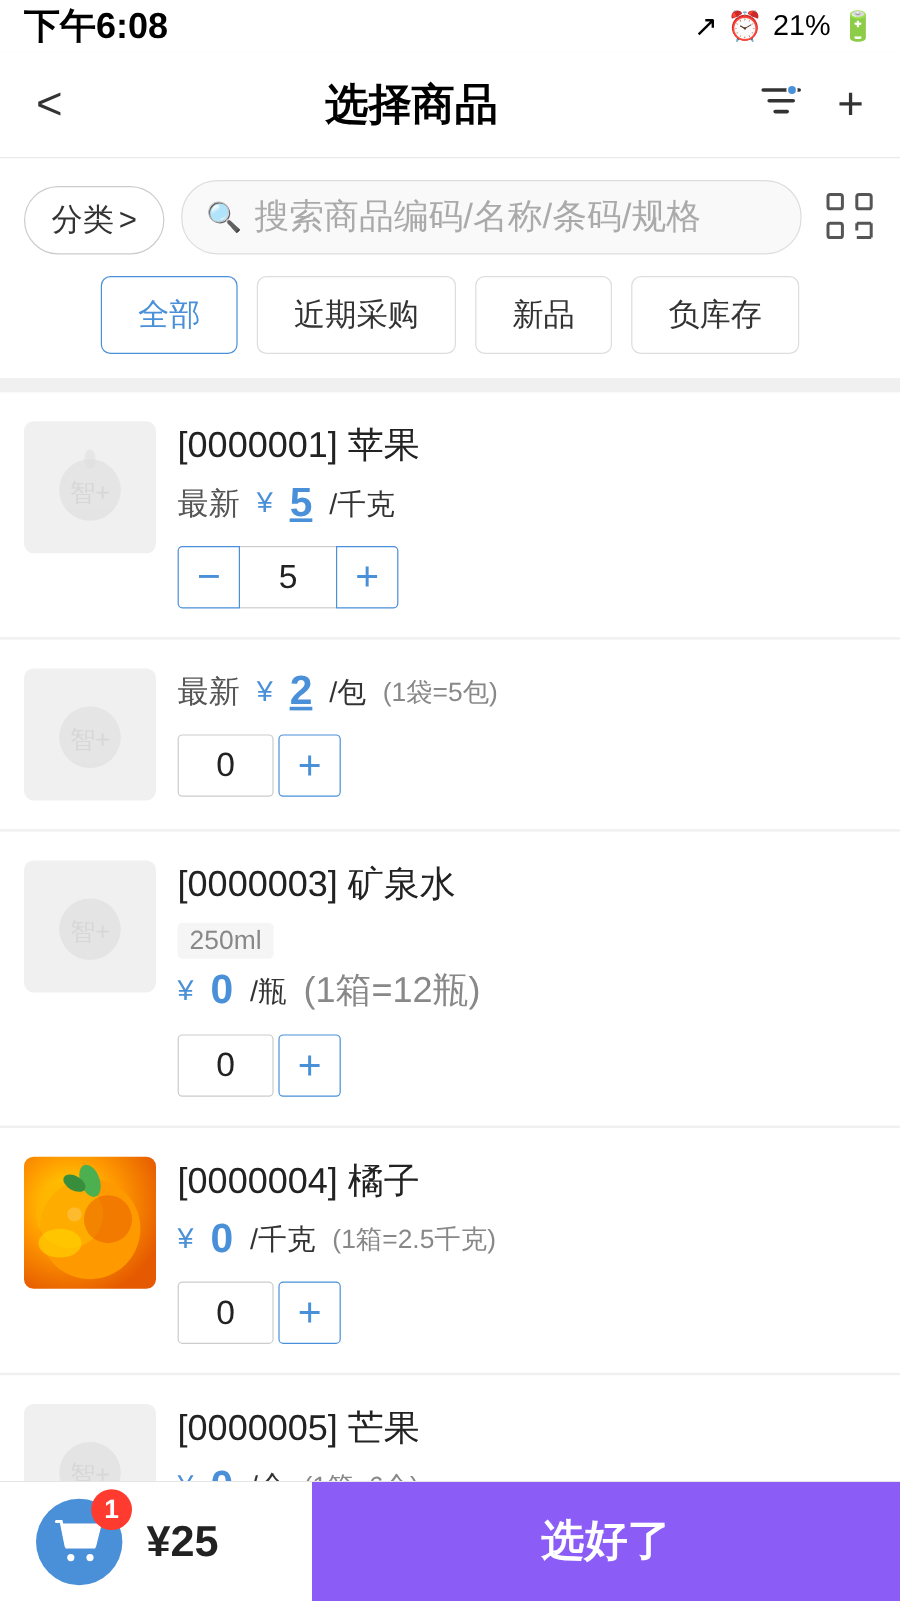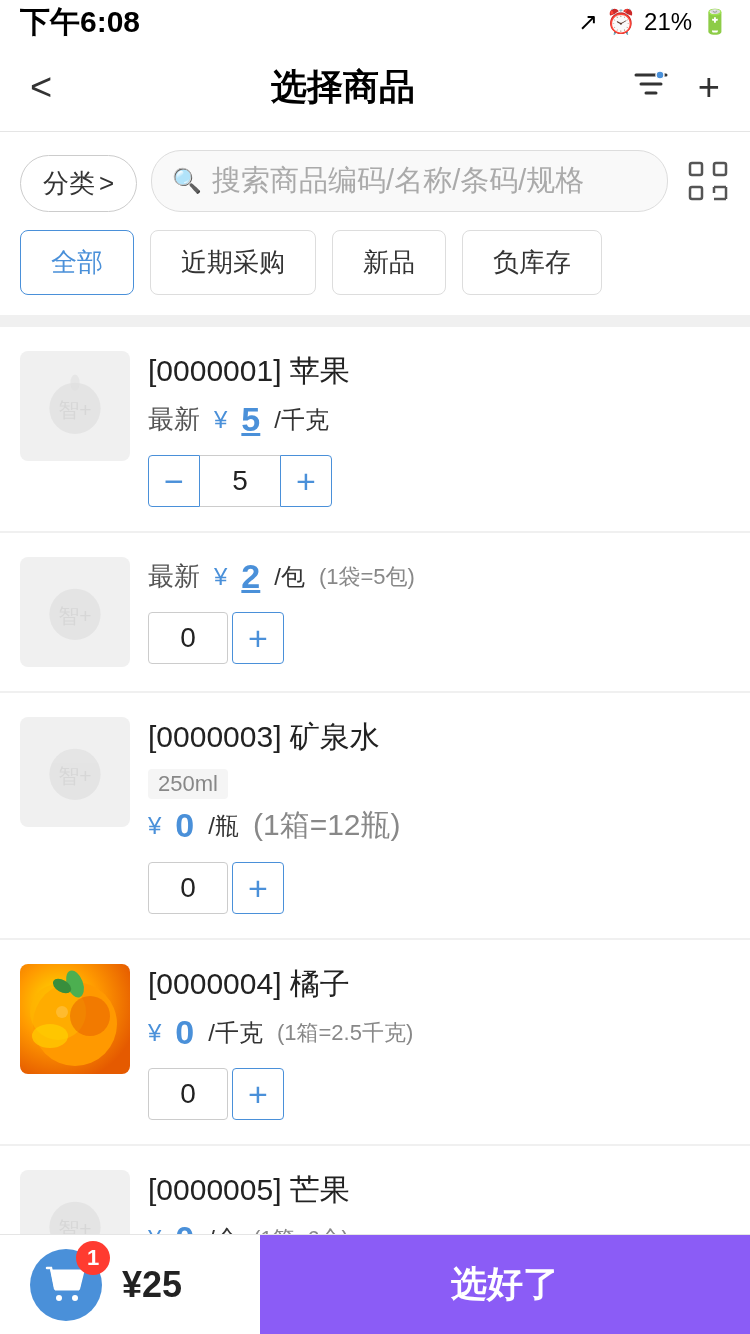--- a/index.html
+++ b/index.html
@@ -71,20 +71,21 @@
       align-items: center;
       gap: 10px;
     }
     .search-input-text { color: #aaa; font-size: 29px; }
     
     .tabs-row {
       background: #fff;
       display: flex;
       padding: 0 20px 20px;
       gap: 16px;
+      justify-content: center;
     }
     .tab-btn {
       border: 1px solid #ddd;
       border-radius: 8px;
       padding: 14px 30px;
       font-size: 26px;
       color: #333;
       background: #fff;
       cursor: pointer;
     }

